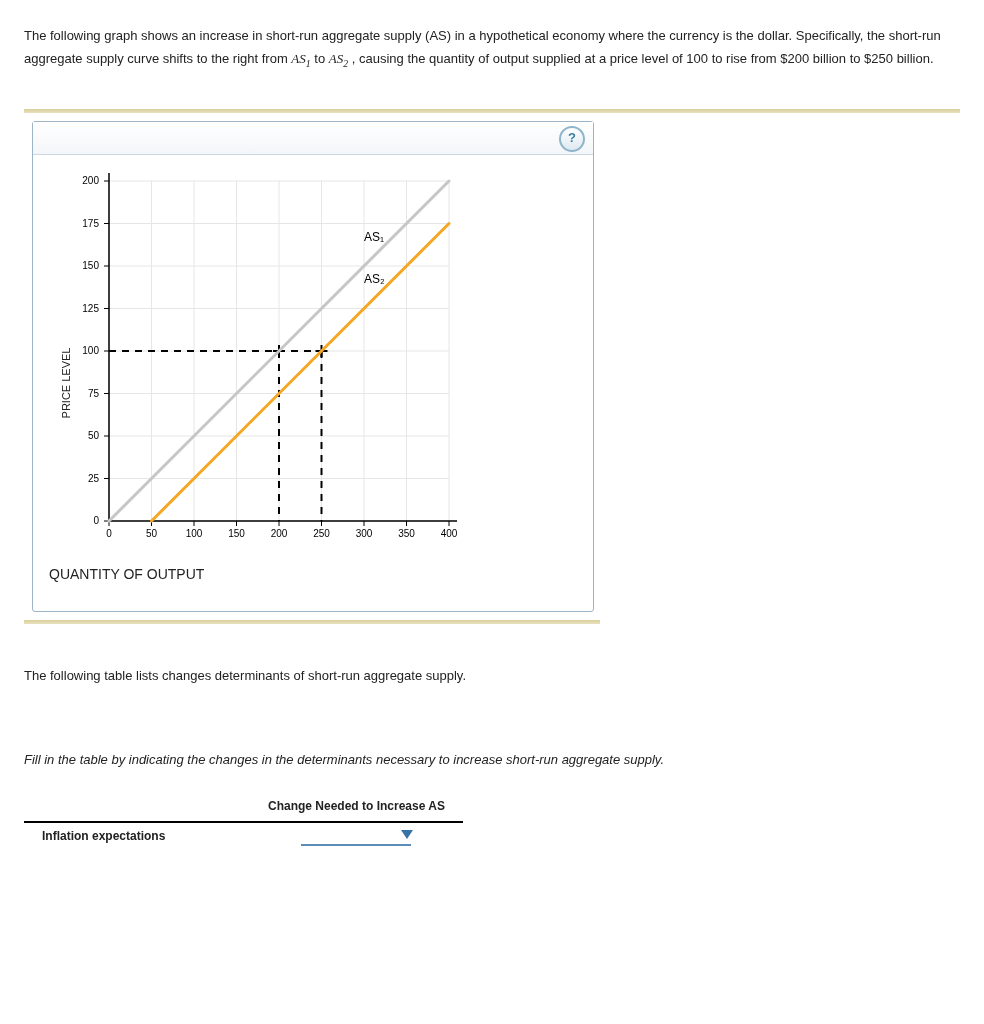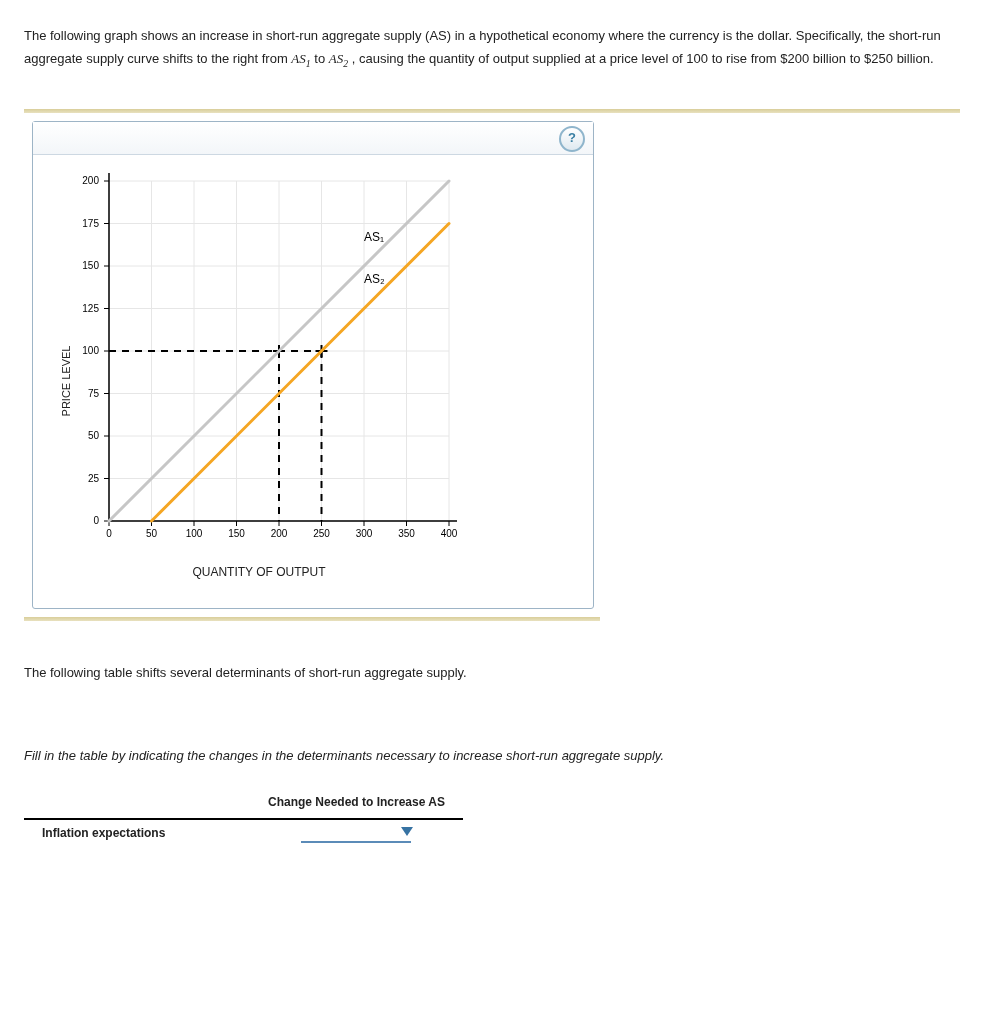--- a/index.html
+++ b/index.html
@@ -4,21 +4,21 @@
 <style>
   body{font-family:Verdana,Geneva,sans-serif;font-size:13px;color:#222;margin:0;padding:24px 24px 40px 24px;max-width:960px;line-height:1.8}
   .question-text{margin-bottom:36px}
   .hr-rule{height:4px;border:none;margin:18px 0 8px 0;background:linear-gradient(#d9ce9a,#e8e1bf)}
   .hr-rule2{height:4px;border:none;margin:8px 0 18px 0;background:linear-gradient(#d9ce9a,#e8e1bf)}
   .graph-card{border:1px solid #9db4c6;border-radius:3px;padding:0;margin:0 0 0 8px;width:560px;background:#fff;position:relative}
   .graph-head{height:32px;border-bottom:1px solid #cdd8e2;background:linear-gradient(#ffffff,#f3f6f9);position:relative}
   .help-btn{position:absolute;right:8px;top:4px;width:22px;height:22px;border-radius:50%;border:2px solid #8fb5cc;background:linear-gradient(#ffffff,#dfe9f0);color:#3a7fa3;font-weight:bold;font-size:13px;text-align:center;line-height:20px;cursor:pointer}
   .graph-body{padding:16px 16px 24px 16px}
   .ylabel{position:absolute;left:-2px;top:50%;transform:translateY(-50%) rotate(-90deg);font-size:11px;letter-spacing:0px}
-  .xlabel{text-align:center;font-size:12px;margin-top:4px}
+  .xlabel{text-align:left;font-size:14px;margin-top:4px}
   .tick{font-size:10px;fill:#000}
   .intro2{margin-top:40px;margin-bottom:60px}
   .instruction{font-style:italic;margin-bottom:21px}
   .tbl{border-collapse:collapse;margin-top:12px}
   .tbl th{font-weight:bold;font-size:12px;padding:4px 18px;text-align:center}
   .tbl td{font-weight:bold;font-size:12px;padding:3px 18px;text-align:left;vertical-align:middle}
   .tbl td.det{min-width:190px}
   .tbl tr.headrow td,.tbl tr.headrow th{border-bottom:2px solid #000}
   .dd{display:inline-block;width:110px;height:16px;border-bottom:2px solid #5b8bb8;position:relative;vertical-align:middle}
   .dd::after{content:"";position:absolute;right:-2px;top:2px;width:0;height:0;border-left:6px solid transparent;border-right:6px solid transparent;border-top:9px solid #3773a3}
@@ -113,21 +113,21 @@
         <polyline points="102.5,350 400,52.5" fill="none" stroke="#f5a623" stroke-width="3" stroke-linecap="round"></polyline>
         <text x="315" y="69.5" font-size="12" fill="#000">AS₁</text>
         <text x="315" y="112.00000000000003" font-size="12" fill="#000">AS₂</text>
       </svg>
     <div class="xlabel" style="width:420px">QUANTITY OF OUTPUT</div>
   </div>
 </div>
 
 <hr class="hr-rule2" style="width:576px;margin-left:0">
 
-<div class="intro2">The following table shifts several determinants of short-run aggregate supply.</div>
+<div class="intro2">The following table lists changes determinants of short-run aggregate supply.</div>
 
 <div class="instruction">Fill in the table by indicating the changes in the determinants necessary to increase short-run aggregate supply.</div>
 
 <table class="tbl">
   <tbody>
       <tr class="headrow">
     <th></th>
     <th>Change Needed to Increase AS</th>
   </tr>
   </tbody>

